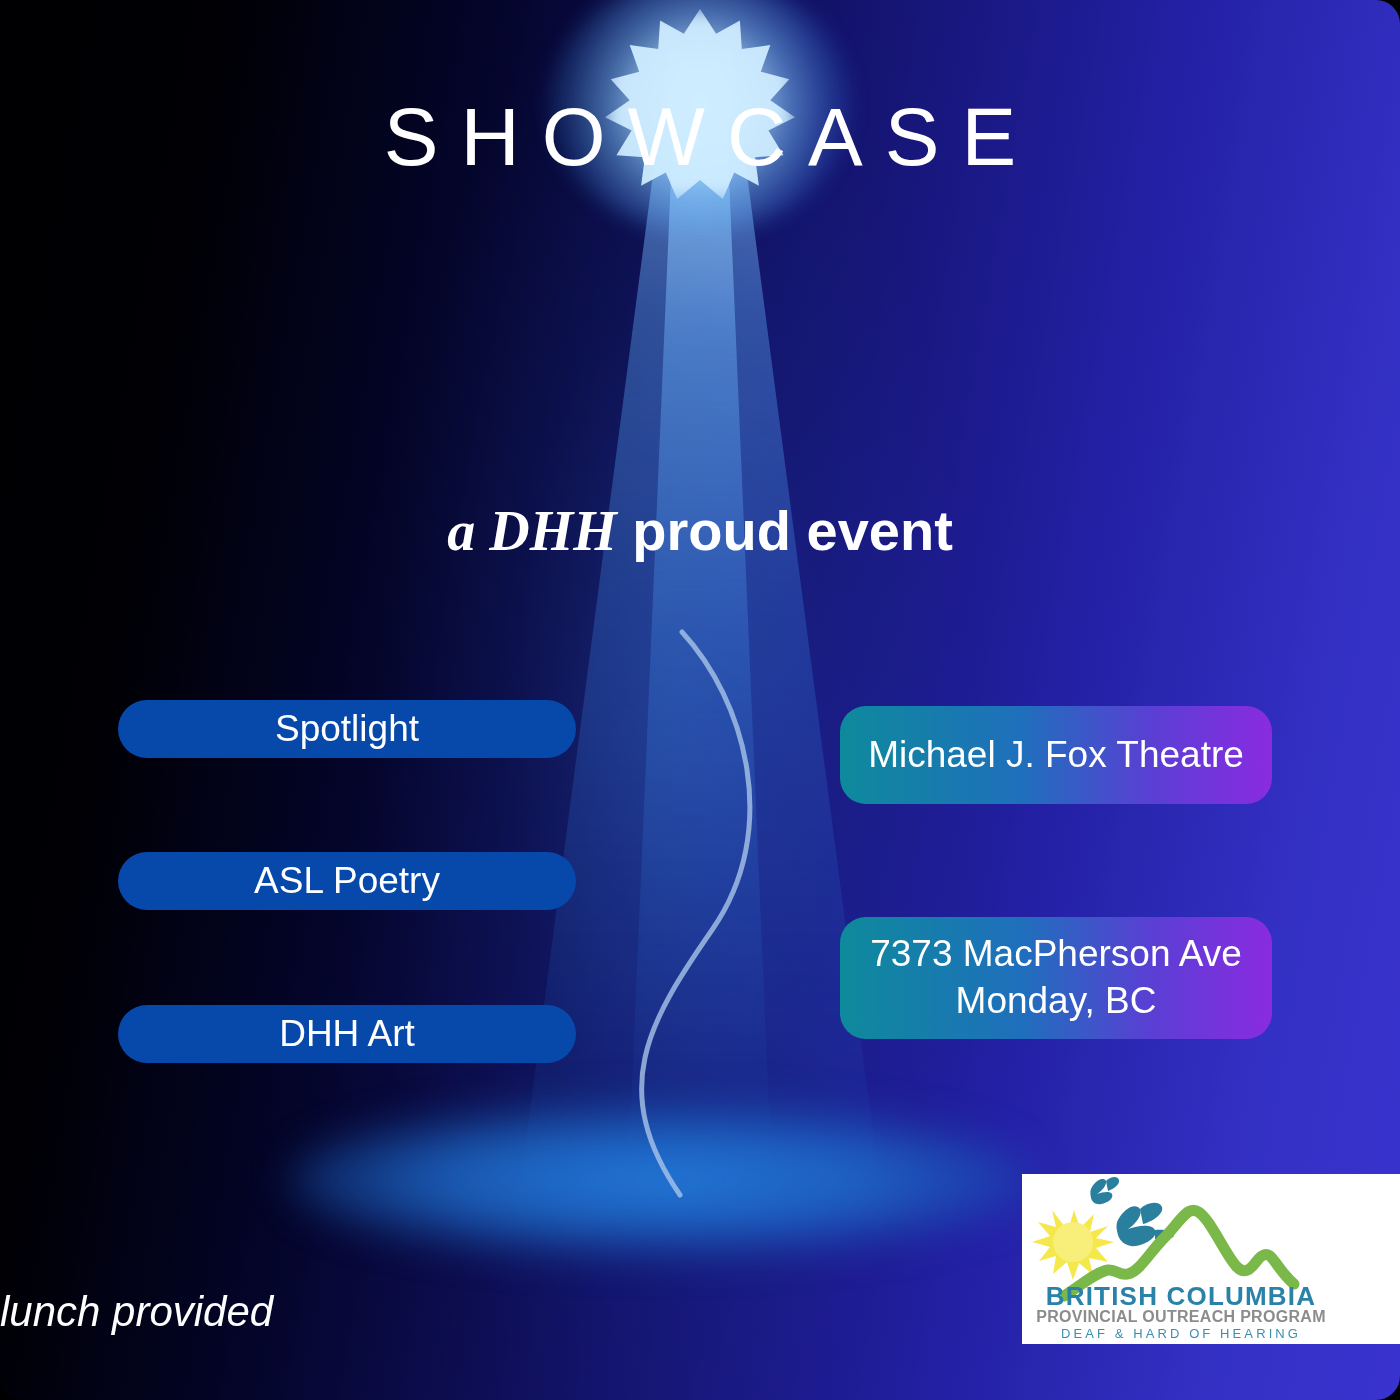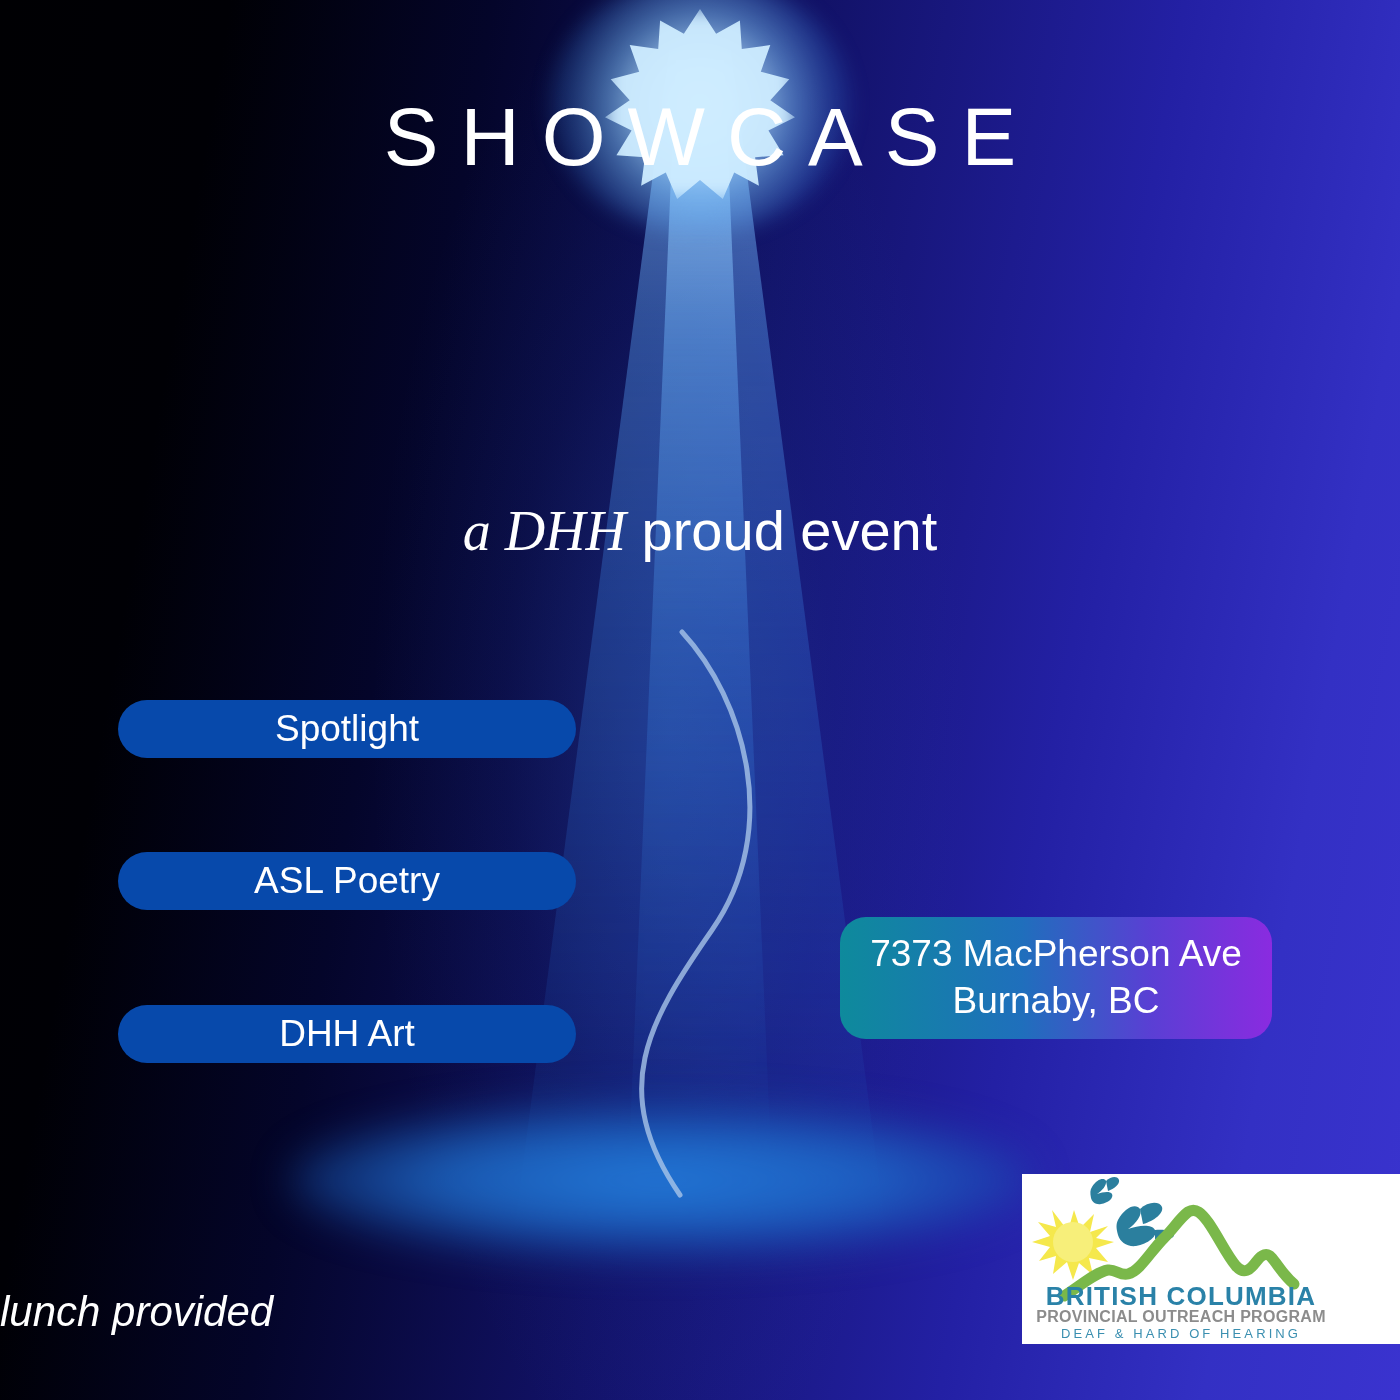--- a/index.html
+++ b/index.html
@@ -14,20 +14,21 @@
     overflow: hidden;
     font-family: "Liberation Sans", sans-serif;
     background: linear-gradient(100deg,
         #000003 0%,
         #000005 14%,
         #04052a 30%,
         #121268 50%,
         #2320a4 72%,
         #3330c4 88%,
         #3a33cf 100%);
+    border-radius: 24px;
   }
 
   
   .beam {
     position: absolute;
     left: 50%;
     top: 50px;
     width: 640px;
     height: 1180px;
     transform: translateX(-50%);
@@ -153,21 +154,21 @@
     font-weight: 400;
     line-height: 1.38;
   }
   .tagline {
     position: absolute;
     top: 498px;
     left: 0; right: 0;
     text-align: center;
     color: #ffffff;
     font-size: 56px;
-    font-weight: 400;
+    font-weight: 700;
   }
   .tagline .ital {
     font-family: "Liberation Serif", serif;
     font-style: italic;
   }
   .lunch {
     position: absolute;
     top: 1288px;
     left: 0;
     width: 1330px;
@@ -249,24 +250,27 @@
   <div class="pill pill-left p1">
     <span>Spotlight</span>
   </div>
   <div class="pill pill-left p3">
     <span>DHH Art</span>
   </div>
   <div class="pill pill-left p2">
     <span>ASL Poetry</span>
   </div>
 
+  <div class="pill pill-right r1">
+    <span>Michael J. Fox Theatre</span>
+  </div>
   <div class="pill pill-right r2">
     <span>
       <span>7373 MacPherson Ave</span><br>
-      <span>Burnaby, BC</span>
+      <span>Monday, BC</span>
     </span>
   </div>
 
   <div class="lunch">lunch provided</div>
 
   <div class="logo-box">
     <svg class="logo-svg" viewBox="0 0 318 170">
 
       <g>
         <path fill="#f5e84c" d="M46 57 L52 36 L58 54 L72 40 L68 58 L86 52 L74 64 L92 68 L74 74 L86 88 L67 84 L71 101 L57 89 L51 106 L45 88 L31 100 L34 82 L17 87 L28 73 L10 68 L28 62 L16 48 L34 53 L30 36 Z"></path>

